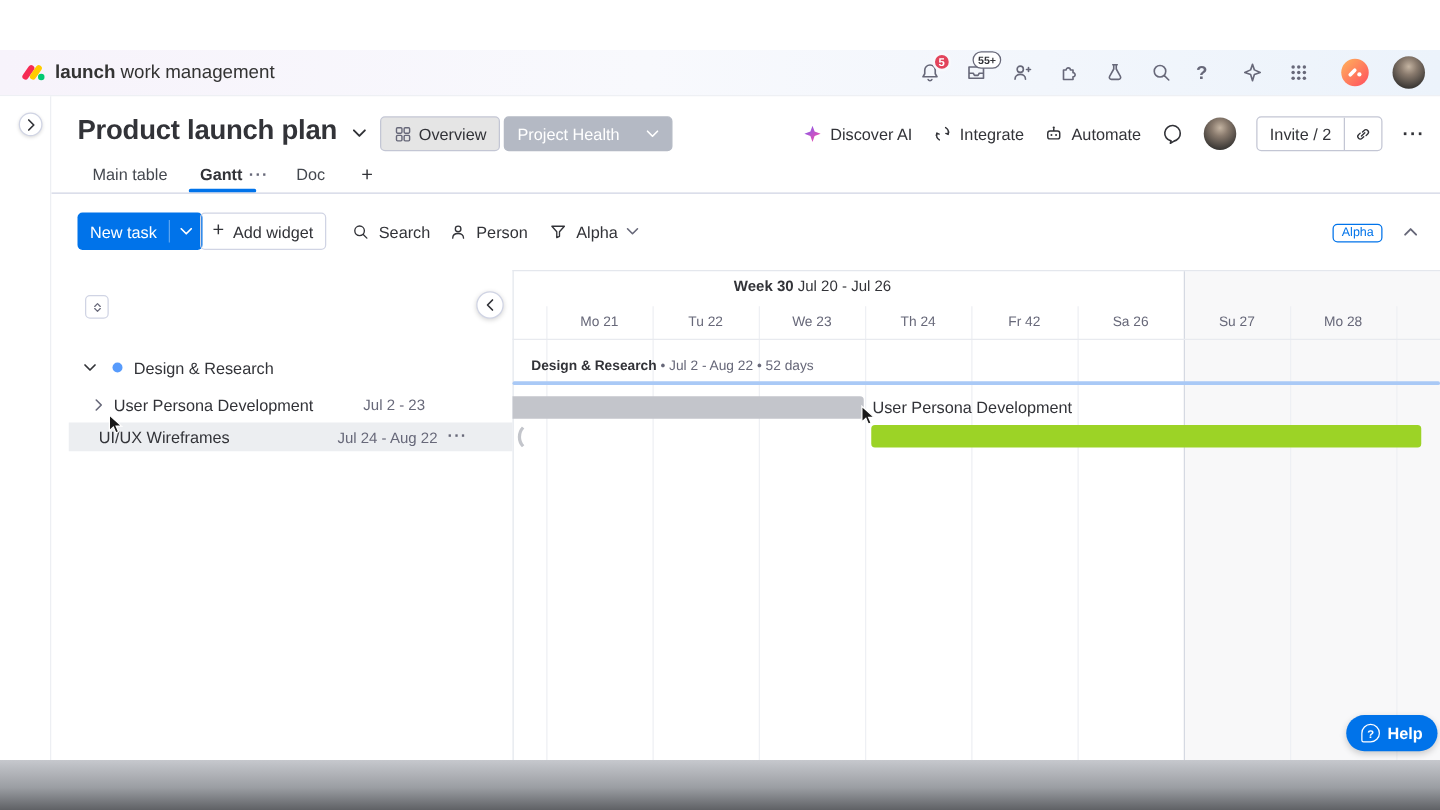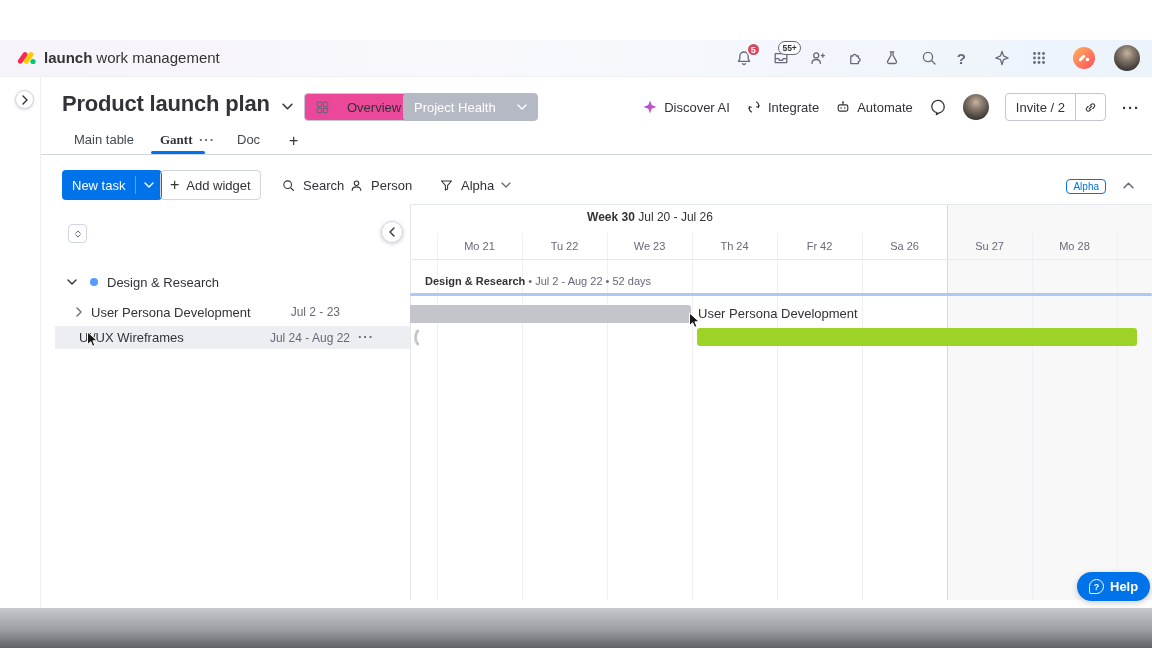--- a/index.html
+++ b/index.html
@@ -23,22 +23,22 @@
   .badge-pill { position:absolute; top:-8px; right:-11px; background:#fff; border:1px solid #676879;
                 color:#323338; font-size:8.5px; font-weight:700; border-radius:7px; padding:1px 3px; }
   .qmark { font-size:15px; font-weight:700; color:#676879; }
   .wm-ic { width:22px; height:22px; border-radius:50%;
            background:linear-gradient(135deg,#ffb45c,#ff4d5e); position:relative; }
   .avatar { width:26px; height:26px; border-radius:50%;
             background:radial-gradient(circle at 50% 32%, #c4b4a2 0%, #8a7b6e 30%, #3a3734 78%); }
 
   
   .page-title { left:62px; top:91px; font-size:22px; font-weight:700; letter-spacing:-.2px; }
-  .btn { display:inline-flex; align-items:center; gap:18px; height:28px; padding:0 10px;
-         border:1px solid #c3c6d4; border-radius:4px; background:#ec4899; font-size:13px;
+  .btn { display:inline-flex; align-items:center; gap:6px; height:28px; padding:0 10px;
+         border:1px solid #c3c6d4; border-radius:4px; background:#e5e5e5; font-size:13px;
          color:#323338; cursor:pointer; }
   .btn-gray { background:#b4b9c4; border-color:#b4b9c4; color:#fff; }
   .hdr-right { top:93px; right:12px; height:28px; display:flex; align-items:center; gap:16px; }
   .hdr-item { display:flex; align-items:center; gap:6px; font-size:13px; cursor:pointer; }
   .invite-group { display:flex; align-items:stretch; border:1px solid #c3c6d4; border-radius:4px;
                   height:28px; overflow:hidden; }
   .invite-label { display:flex; align-items:center; padding:0 10px; font-size:13px; cursor:pointer; }
   .invite-link { display:flex; align-items:center; justify-content:center; width:30px;
                  border-left:1px solid #c3c6d4; cursor:pointer; }
   .dots { font-size:15px; font-weight:700; letter-spacing:1px; color:#323338; cursor:pointer; }
@@ -55,21 +55,21 @@
   .newtask .lbl { padding:0 10px; }
   .newtask .split { width:1px; height:18px; background:rgba(255,255,255,.35); }
   .newtask .car { padding:0 8px; color:#fff; }
   .ghost { position:absolute; top:170px; height:30px; display:flex; align-items:center; gap:7px;
            padding:0 9px; font-size:13px; color:#323338; border-radius:4px; cursor:pointer; }
   .addwidget { border:1px solid #d0d4e4; }
   .alpha { position:absolute; right:46px; top:179px; border:1px solid #0073ea; color:#0073ea;
            font-size:10px; padding:1px 6px; border-radius:4px; background:#fff; }
 
   
-  .gantt { position:absolute; left:55px; top:204px; width:1097px; height:396px; background:#fff; }
+  .gantt { position:absolute; left:55px; top:216px; width:1097px; height:396px; background:#fff; }
   .g-sep { left:355px; top:0; width:1px; height:396px; background:#e4e7ed; }
   .g-topline { left:355px; top:0; width:742px; height:1px; background:#e4e7ed; }
   .g-dayline { left:355px; top:55px; width:742px; height:1px; background:#e8eaef; }
   .gridv { top:29px; width:1px; height:367px; background:#eef0f4; }
   .weekline { left:892px; top:1px; width:1px; height:395px; background:#d5d9e2; }
   .weektint { left:893px; top:1px; width:204px; height:395px; background:rgba(110,120,145,.05); }
   .daycell { top:29px; width:85px; height:26px; display:flex; align-items:center; justify-content:center;
              font-size:11px; color:#676879; }
   .weeklabel { left:495px; top:6px; width:200px; text-align:center; font-size:12px; color:#323338; }
   .collapse-btn { left:13px; top:20px; width:19px; height:19px; border:1px solid #d0d4e4; border-radius:4px;
@@ -258,21 +258,21 @@
           <path d="M7.4 10.6l3.2-3.2"></path>
           <path d="M6.2 7.8L4.6 9.4a2.4 2.4 0 0 0 3.4 3.4l1.6-1.6"></path>
           <path d="M11.8 10.2l1.6-1.6a2.4 2.4 0 0 0-3.4-3.4L8.4 6.8"></path>
         </svg>
       </span>
     </span>
     <span class="dots">···</span>
   </div>
 
   <span class="tab" style="left:74px;">Main table</span>
-  <span class="tab active" style="left:160px;font-family:Liberation Serif, serif;">Gantt</span>
+  <span class="tab active" style="left:160px;">Gantt</span>
   <span class="tab" style="left:199px; color:#676879; letter-spacing:1px; font-weight:700;">···</span>
   <span class="tab" style="left:237px;">Doc</span>
   <span class="tab" style="left:289px; font-size:16px; color:#323338;">+</span>
   <div class="abs tab-underline"></div>
   <div class="abs tabs-border"></div>
 
   <div class="abs newtask">
     <span class="lbl">New task</span>
     <span class="split"></span>
     <span class="car">
@@ -288,21 +288,21 @@
   </div>
 
   <div class="ghost" style="left:272px;">
     <svg width="15" height="15" viewBox="0 0 18 18" fill="none" stroke="#323338" stroke-width="1.3" stroke-linecap="round">
       <circle cx="8" cy="8" r="4.6"></circle>
         <path d="M11.5 11.5L15 15"></path>
     </svg>
     <span>Search</span>
   </div>
 
-  <div class="ghost" style="left:340px;">
+  <div class="ghost" style="left:350px;">
     <svg width="15" height="15" viewBox="0 0 18 18" fill="none" stroke="#323338" stroke-width="1.3" stroke-linecap="round">
       <circle cx="9" cy="6.2" r="2.7"></circle>
         <path d="M3.8 15c0-3 2.4-4.4 5.2-4.4s5.2 1.4 5.2 4.4"></path>
     </svg>
     <span>Person</span>
   </div>
 
   <div class="ghost" style="left:430px;">
     <svg width="15" height="15" viewBox="0 0 18 18" fill="none" stroke="#323338" stroke-width="1.3" stroke-linejoin="round">
       <path d="M3 3.6h12l-4.7 5.3v4.4l-2.6 1.2V8.9z"></path>

